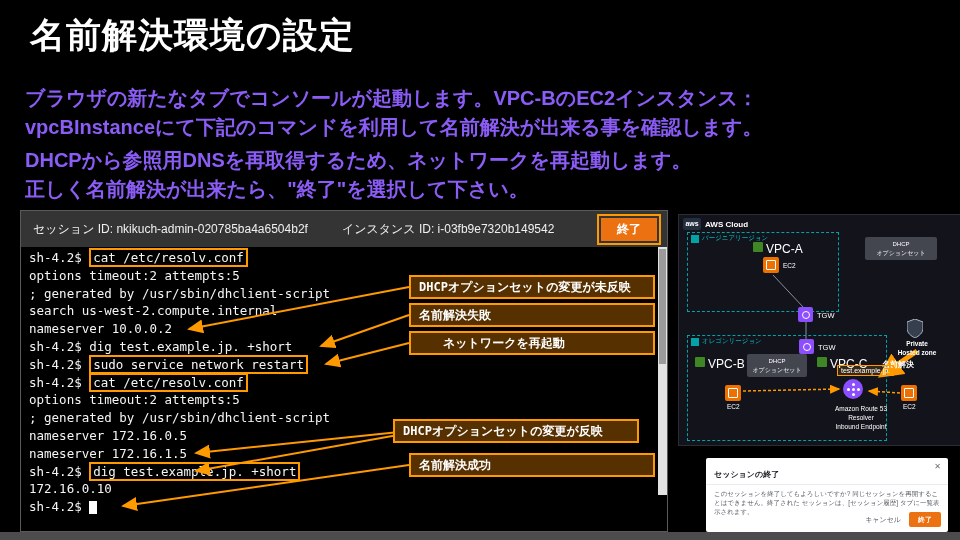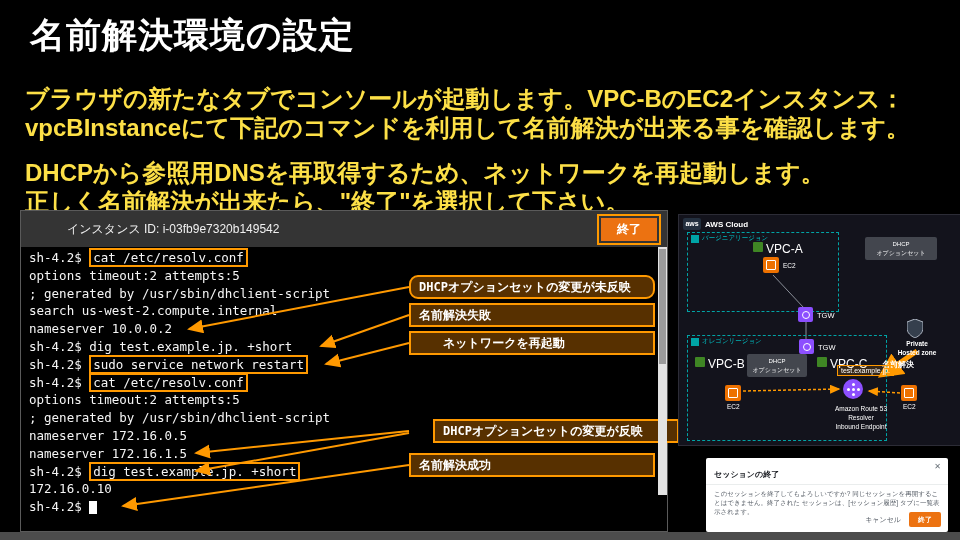--- a/index.html
+++ b/index.html
@@ -1,22 +1,22 @@
 <!DOCTYPE html>
 <html><head>
 <meta charset="utf-8">
 <style>
   *{margin:0;padding:0;box-sizing:border-box}
   html,body{width:960px;height:540px;overflow:hidden;background:#000}
   body{font-family:"Liberation Sans",sans-serif;position:relative}
 
   
   .slide-title{position:absolute;left:30px;top:12px;font-size:35px;font-weight:bold;color:#fff;letter-spacing:1px}
-  .slide-body{position:absolute;left:25px;top:84px;color:#fde047;font-size:24px;font-weight:600;line-height:29px;white-space:nowrap}
-  .bline.gap{margin-top:16px}
+  .slide-body{position:absolute;left:25px;top:84px;color:#8b5cf6;font-size:20px;font-weight:600;line-height:29px;white-space:nowrap}
+  .bline.gap{margin-top:4px}
 
   
   .terminal{position:absolute;left:20px;top:210px;width:648px;height:322px;background:#000;border:1px solid #5a5a5a}
   .term-header{position:relative;height:36px;background:#343434;display:flex;align-items:center;padding:0 12px;color:#f0f0f0;font-size:12px}
   .term-header .inst{margin-left:34px}
   .terminate-wrap{position:absolute;right:6px;top:3px;border:2px solid #ff9900;padding:2px;background:transparent}
   .terminate-btn{background:#ec7211;border:0;color:#fff;font-weight:bold;font-size:12px;padding:3px 16px;cursor:pointer;font-family:"Liberation Sans",sans-serif}
   .term-body{position:relative;height:248px;padding:2px 0 0 8px;font-family:"DejaVu Sans Mono",monospace;font-size:12.5px;color:#f5f5f5}
   .term-line{height:17.8px;line-height:17.8px;white-space:pre;position:relative}
   .cmd-box{border:2px solid #ff9900;padding:0 2px}
@@ -69,20 +69,21 @@
 <h1 class="slide-title">名前解決環境の設定</h1>
 <div class="slide-body">
   <div class="bline">ブラウザの新たなタブでコンソールが起動します。VPC-BのEC2インスタンス：</div>
   <div class="bline">vpcBInstanceにて下記のコマンドを利用して名前解決が出来る事を確認します。</div>
   <div class="bline gap">DHCPから参照用DNSを再取得するため、ネットワークを再起動します。</div>
   <div class="bline">正しく名前解決が出来たら、"終了"を選択して下さい。</div>
 </div>
 
 <div class="terminal">
   <div class="term-header">
+    <span>セッション ID: nkikuch-admin-020785ba4a6504b2f</span>
     <span class="inst">インスタンス ID: i-03fb9e7320b149542</span>
     <span class="terminate-wrap">
       <button class="terminate-btn">終了</button>
     </span>
   </div>
   <div class="term-body" id="term-body">
     <div id="term-lines">
         <div class="term-line"><span>sh-4.2$ </span><span class="cmd-box">cat /etc/resolv.conf</span></div>
         <div class="term-line"><span>options timeout:2 attempts:5</span></div>
         <div class="term-line"><span>; generated by /usr/sbin/dhclient-script</span></div>
@@ -106,24 +107,24 @@
         </marker>
       </defs>
       <line x1="388" y1="40" x2="168" y2="82" stroke="#ff9900" stroke-width="2" marker-end="url(#ah)"></line>
       <line x1="388" y1="68" x2="300" y2="99" stroke="#ff9900" stroke-width="2" marker-end="url(#ah)"></line>
       <line x1="388" y1="96" x2="305" y2="117" stroke="#ff9900" stroke-width="2" marker-end="url(#ah)"></line>
       <line x1="388" y1="184" x2="175" y2="206" stroke="#ff9900" stroke-width="2" marker-end="url(#ah)"></line>
       <line x1="388" y1="186" x2="175" y2="224" stroke="#ff9900" stroke-width="2" marker-end="url(#ah)"></line>
       <line x1="388" y1="218" x2="102" y2="259" stroke="#ff9900" stroke-width="2" marker-end="url(#ah)"></line>
     </svg>
     <div id="callouts">
-        <div class="callout" style="left: 388px; top: 28px; border-radius: 9px;">DHCPオプションセットの変更が未反映</div>
+        <div class="callout" style="left: 388px; top: 28px;">DHCPオプションセットの変更が未反映</div>
         <div class="callout" style="left: 388px; top: 56px;">名前解決失敗</div>
         <div class="callout" style="left: 388px; top: 84px; padding-left: 32px;">ネットワークを再起動</div>
-        <div class="callout" style="left: 412px; top: 172px;">DHCPオプションセットの変更が反映</div>
+        <div class="callout" style="left: 372px; top: 172px;">DHCPオプションセットの変更が反映</div>
         <div class="callout" style="left: 388px; top: 206px;">名前解決成功</div>
       </div>
     <div class="scrollbar">
       <div class="scroll-thumb"></div>
     </div>
   </div>
 </div>
 
 <div class="diagram">
   <svg class="dg-svg" width="268" height="232" viewBox="0 0 268 232">

